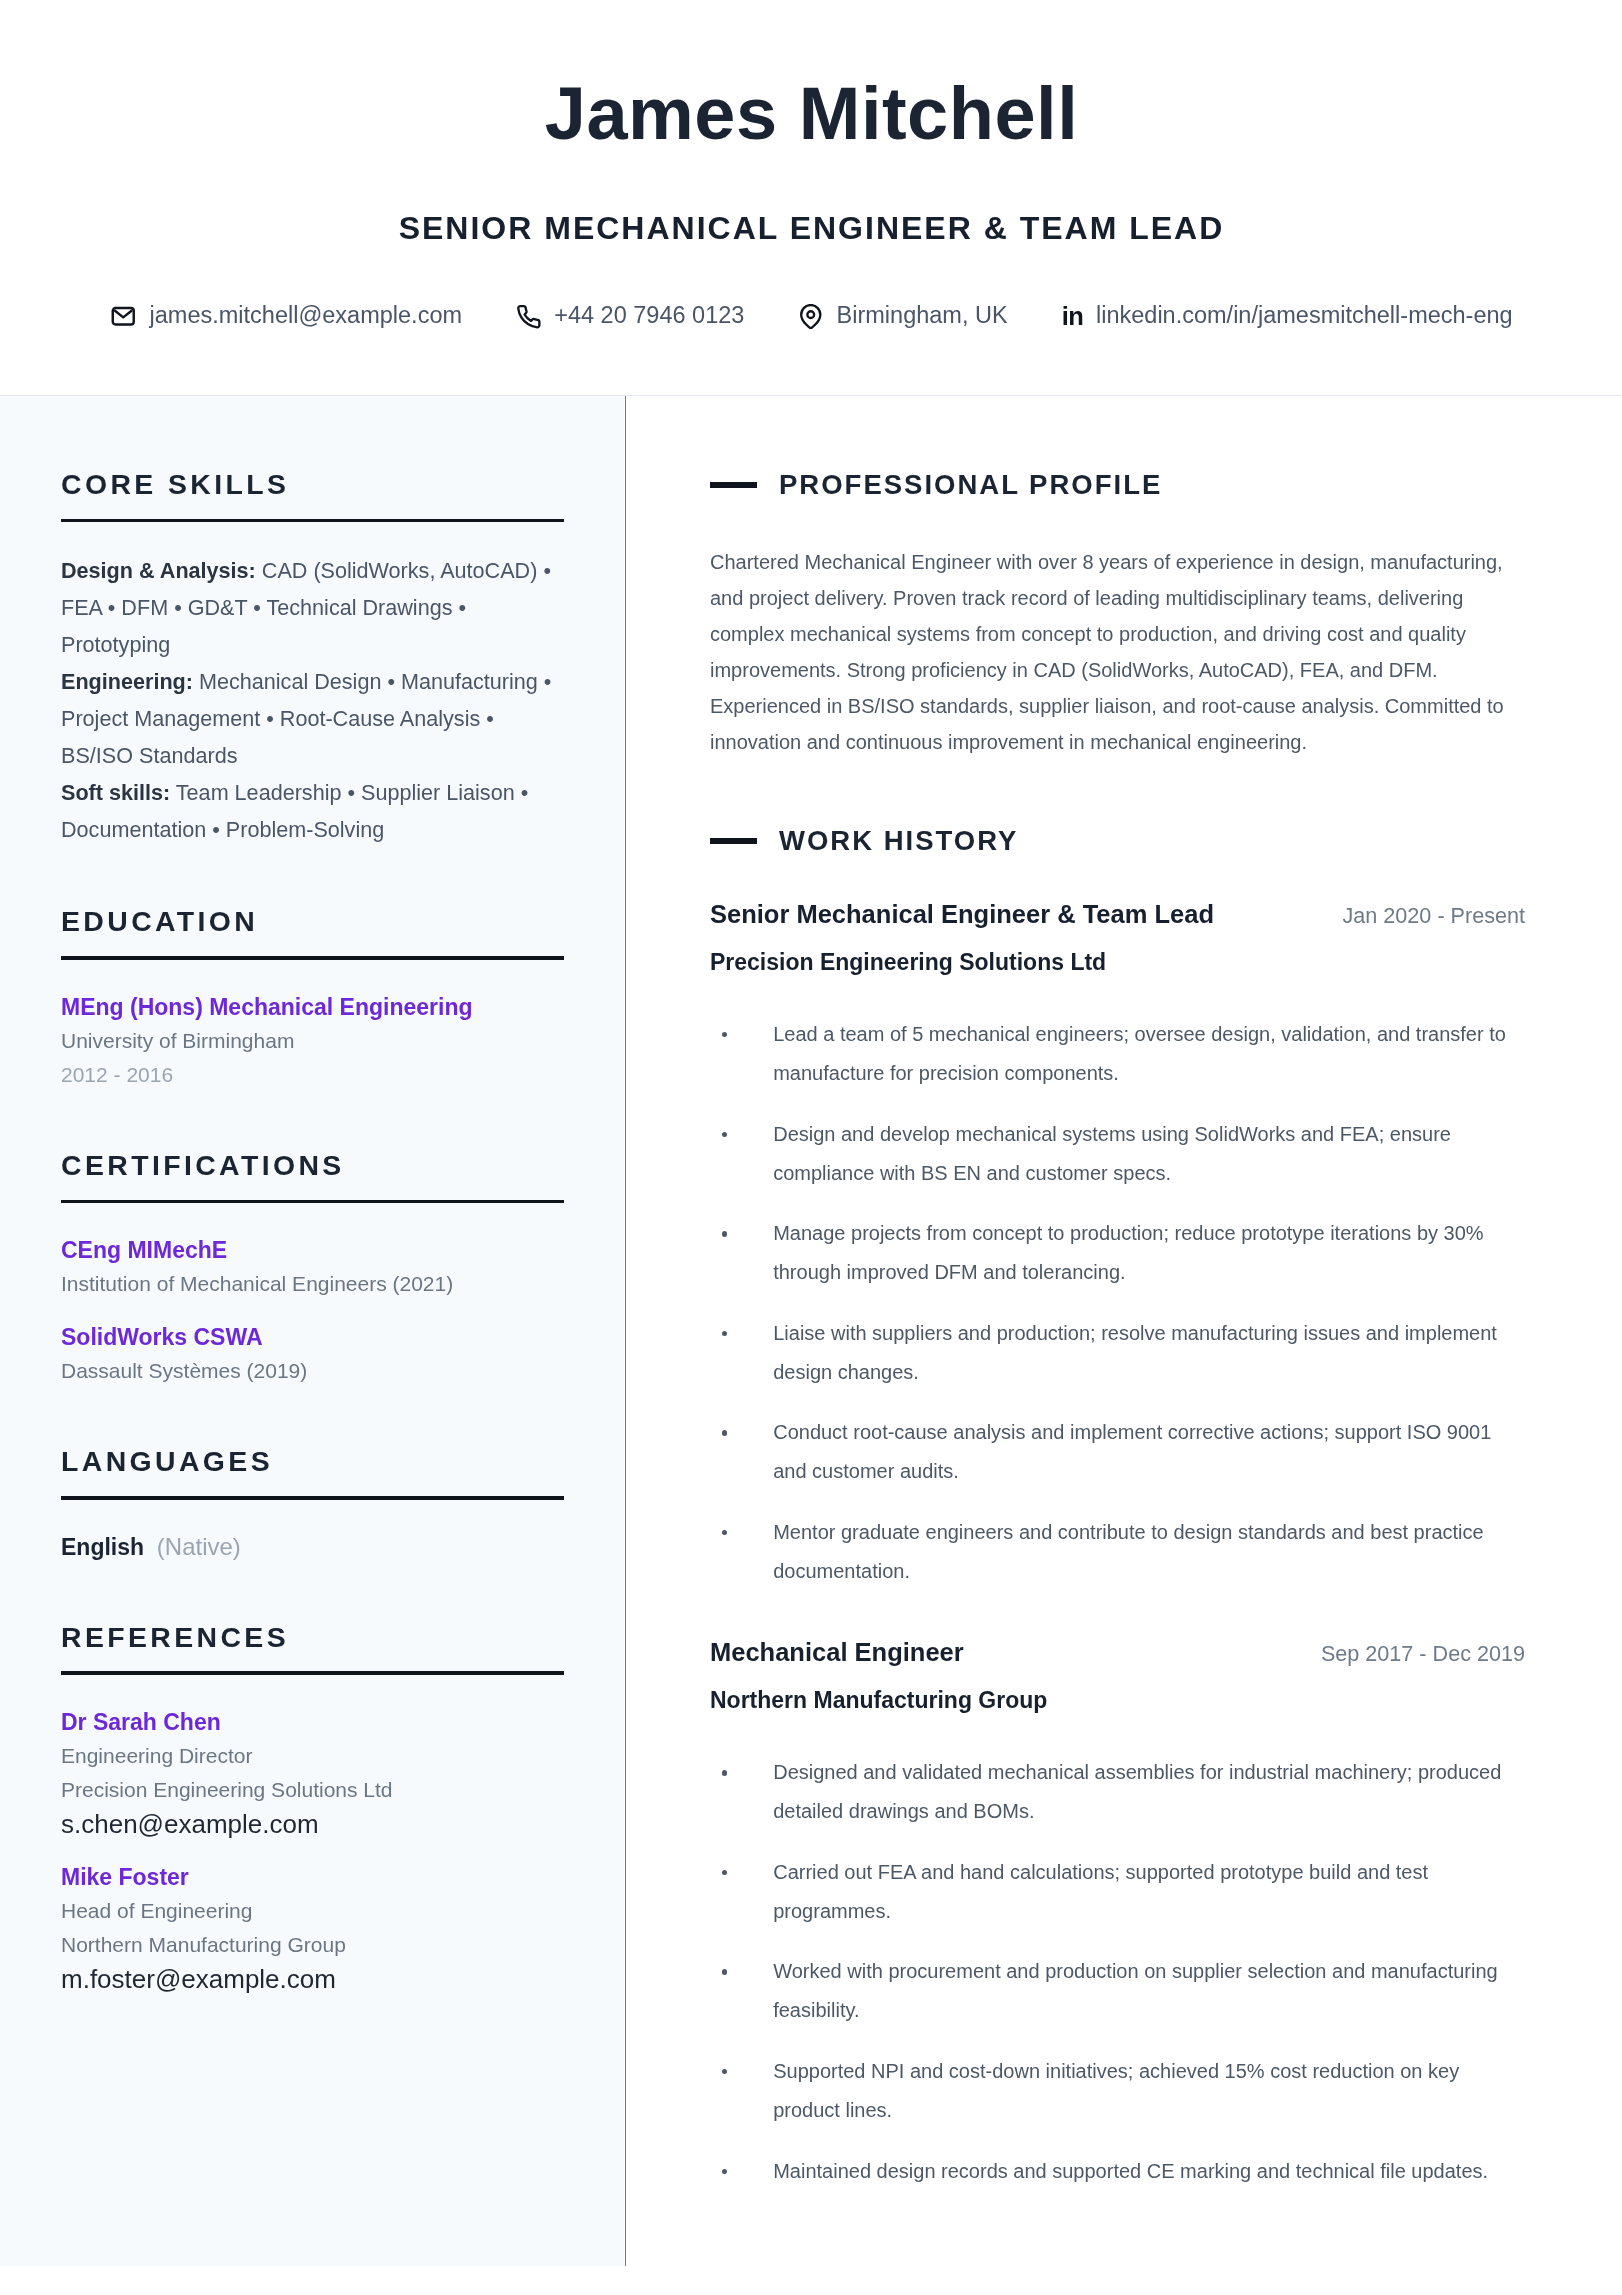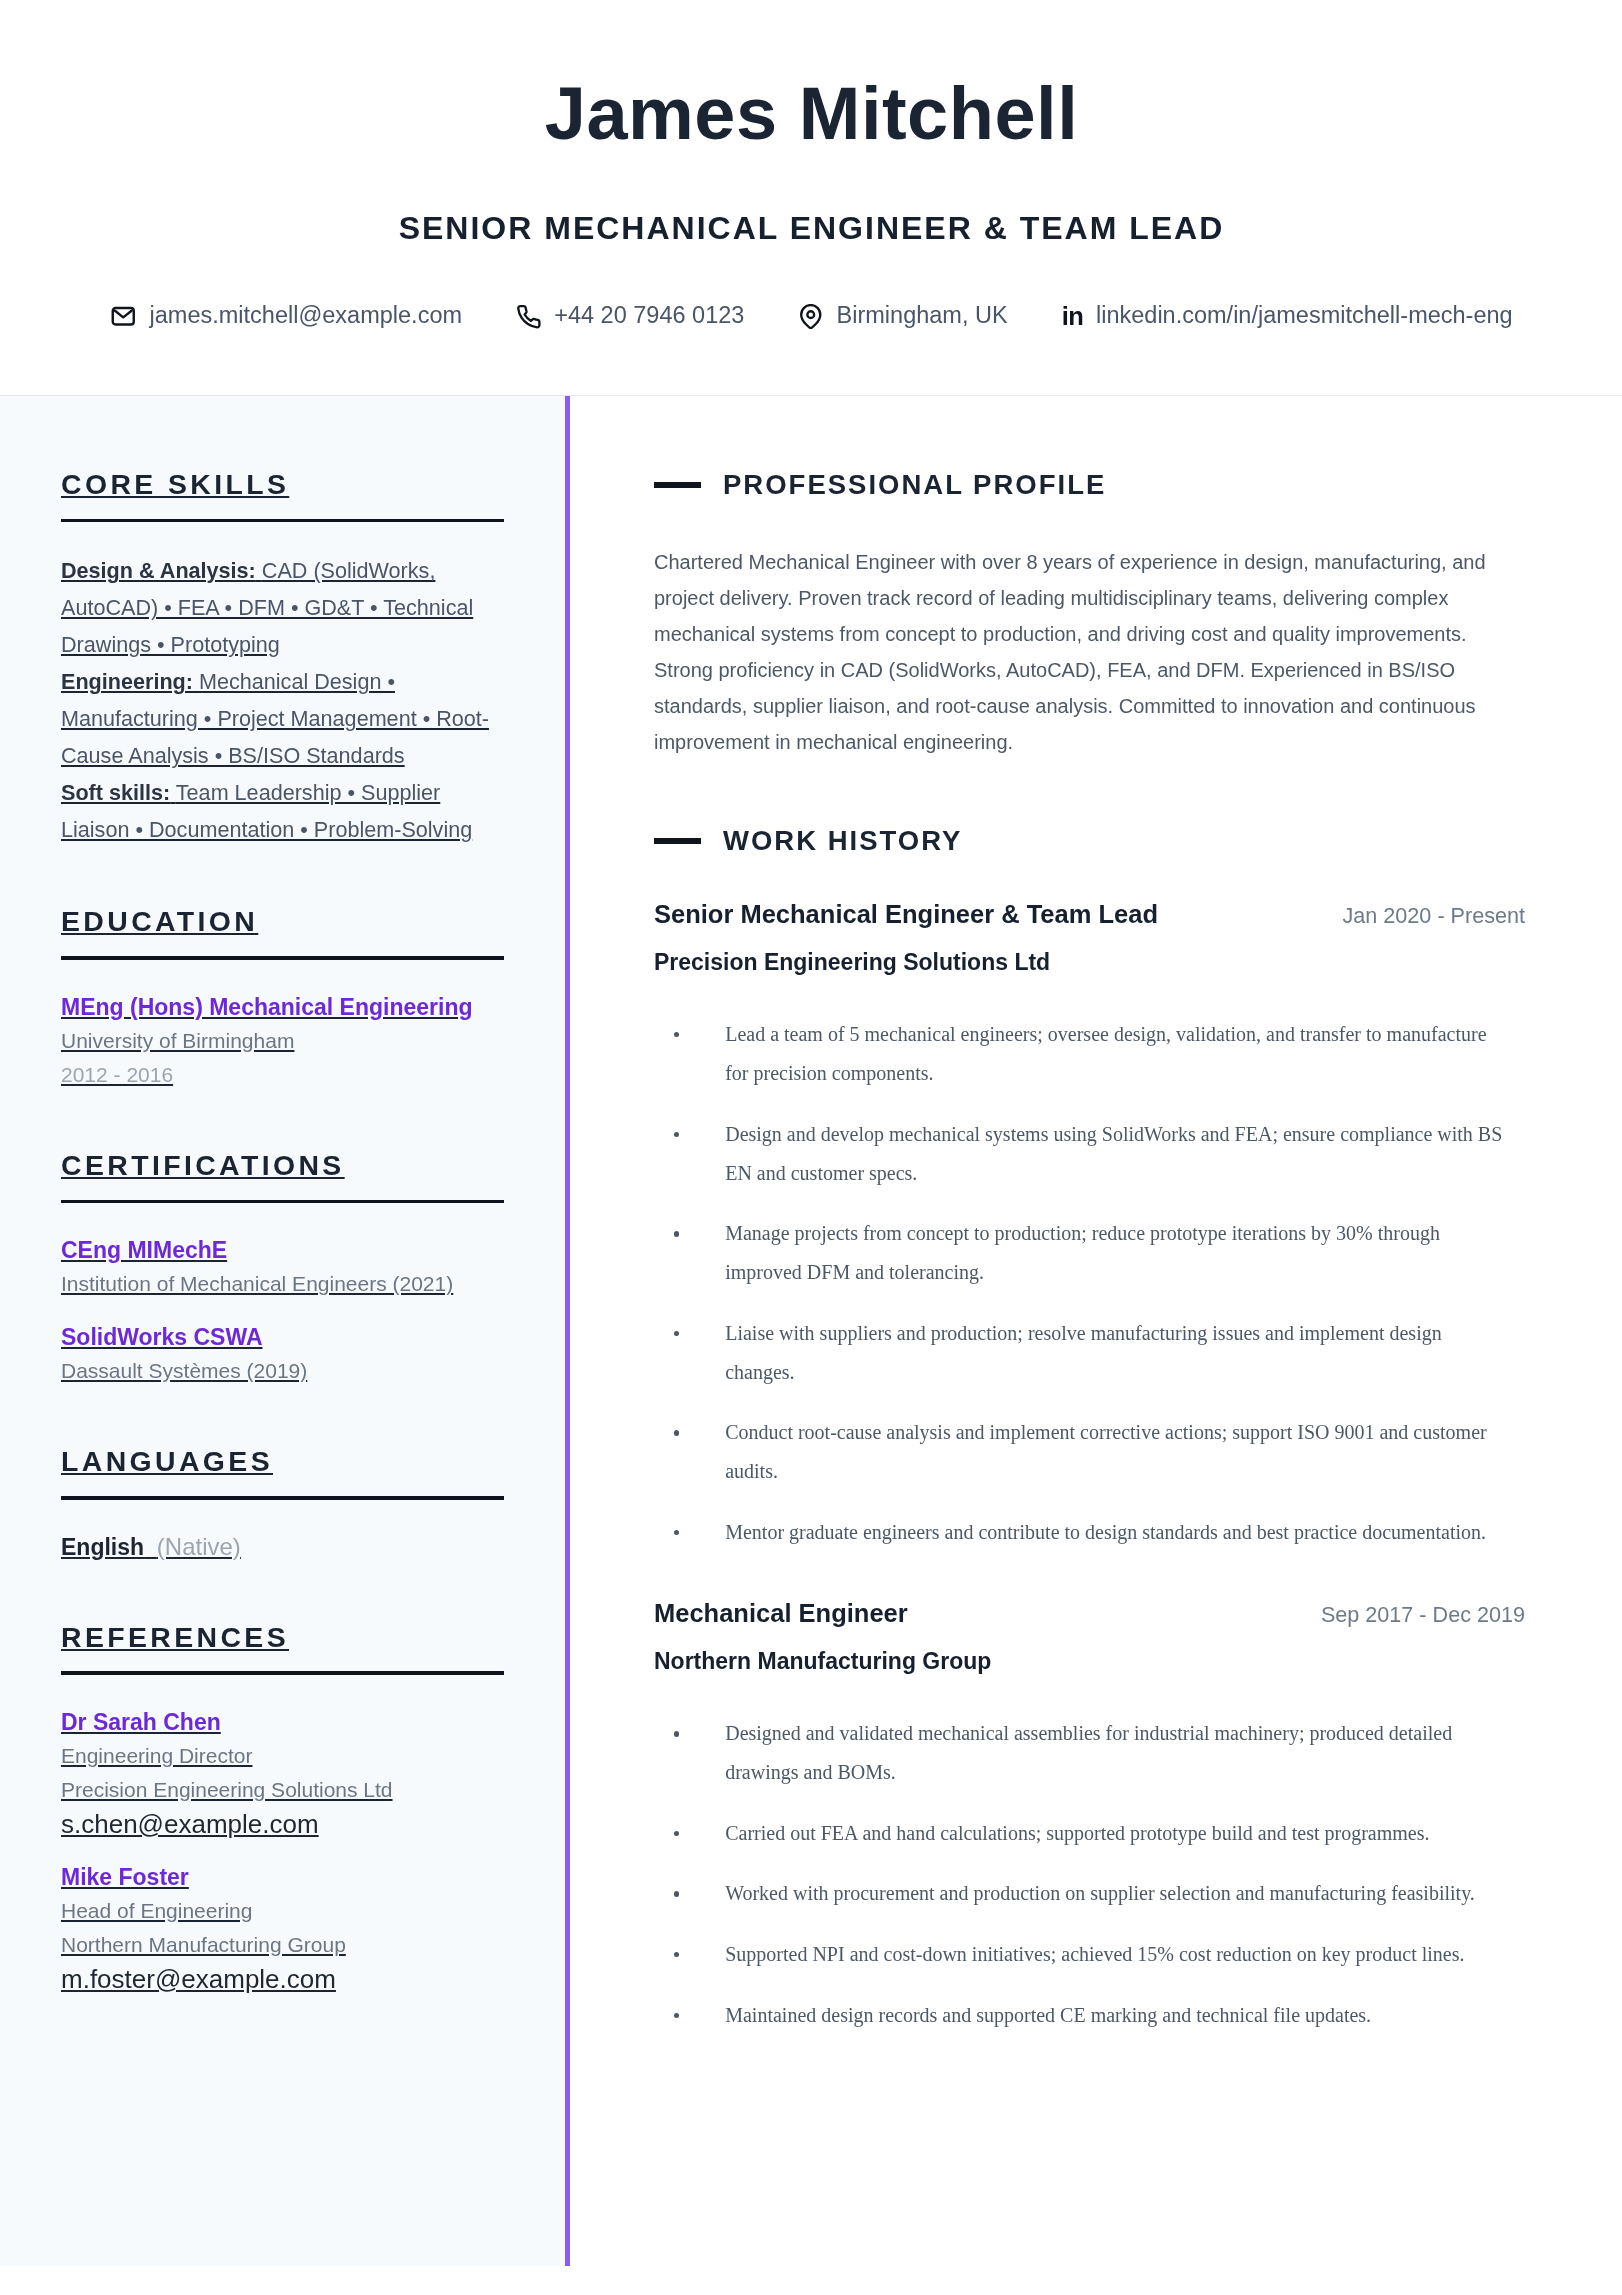--- a/index.html
+++ b/index.html
@@ -11,21 +11,21 @@
   
   .hdr{box-sizing:border-box; height:395px; padding-top:74px; text-align:center;}
   .hdr h1{margin:0; font-size:74px; line-height:79px; font-weight:800; color:#1a2433; letter-spacing:0.5px;}
   .hdr .subtitle{margin-top:56px; font-size:32px; line-height:39px; font-weight:700; letter-spacing:2px; color:#16202e;}
   .contacts{margin-top:54px; display:flex; justify-content:center; align-items:center; gap:54px;}
   .contact{display:flex; align-items:flex-end; gap:12.7px; font-size:23.5px; color:#4a5568;}
   .contact svg{display:block;}
   .in-glyph{font-weight:800; font-size:25.5px; color:#10151d; letter-spacing:-0.5px; line-height:1;}
   
   .page-body{display:flex; height:1871px; border-top:1px solid #e5e9ef; box-sizing:border-box;}
-  .sidebar{width:570px; box-sizing:border-box; background:#f7fafc; border-right:5px solid #8b5cf6; padding:73px 61px 0 61px;text-decoration:underline;}
+  .sidebar{width:626px; box-sizing:border-box; background:#f7fafc; border-right:1px solid #8b5cf6; padding:73px 61px 0 61px;}
   .main{flex:1; box-sizing:border-box; padding:74px 98px 0 84px;}
   
   .s-section{margin-bottom:58px;}
   .s-section h2{margin:0; font-size:28.4px; line-height:31px; font-weight:700; letter-spacing:3.4px; color:#1a2433;}
   .rule{height:3.9px; background:#10151d; margin:18.6px 0 30px 0;}
   .skill-group{margin:0; font-size:21.6px; line-height:37px; color:#4a5568;}
   .skill-group strong{color:#2a3442; font-weight:700;}
   .edu,.cert,.ref{margin-bottom:18.6px;}
   .edu-degree,.cert-name,.ref-name{font-size:23px; line-height:34px; font-weight:700; color:#6d28d9;}
   .edu-school,.cert-issuer,.ref-role,.ref-company{font-size:21px; line-height:34px; color:#6b7684;}
@@ -38,21 +38,21 @@
   .m-section{margin-bottom:66px;}
   .mhead{display:flex; align-items:center; gap:22px; margin-bottom:44px;}
   .mhead .dash{width:47px; height:5.9px; background:#10151d; flex:none;}
   .mhead h2{margin:0; font-size:27.5px; line-height:30px; font-weight:700; letter-spacing:2px; color:#1a2433;}
   .profile-text{margin:37px 0 0 0; font-size:20px; line-height:36px; color:#4d5866;}
   .job{margin-bottom:47px;}
   .job-head{display:flex; justify-content:space-between; align-items:baseline; margin-bottom:20.6px;}
   .job-title{margin:0; font-size:25.5px; line-height:28.4px; font-weight:700; color:#16202e;}
   .job-dates{font-size:21.6px; color:#6e7a87; white-space:nowrap;}
   .job-company{font-size:23px; line-height:25.5px; font-weight:700; color:#16202e; margin-bottom:40px;}
-  .job-bullets{list-style:none; margin:12px; padding:0;font-family:Liberation Serif, serif;}
+  .job-bullets{list-style:none; margin:4px; padding:0;}
   .job-bullets li{display:flex; align-items:flex-start; margin-bottom:21.6px;}
   .job-bullets .dot{flex:none; width:5.4px; height:5.4px; border-radius:50%; background:#4d5866; margin:17px 0 0 7.8px;}
   .job-bullets .btext{margin-left:46px; font-size:20px; line-height:39px; color:#4d5866;}
 </style>
 </head>
 <body>
 
 <div class="page">
 
   <header class="hdr">

